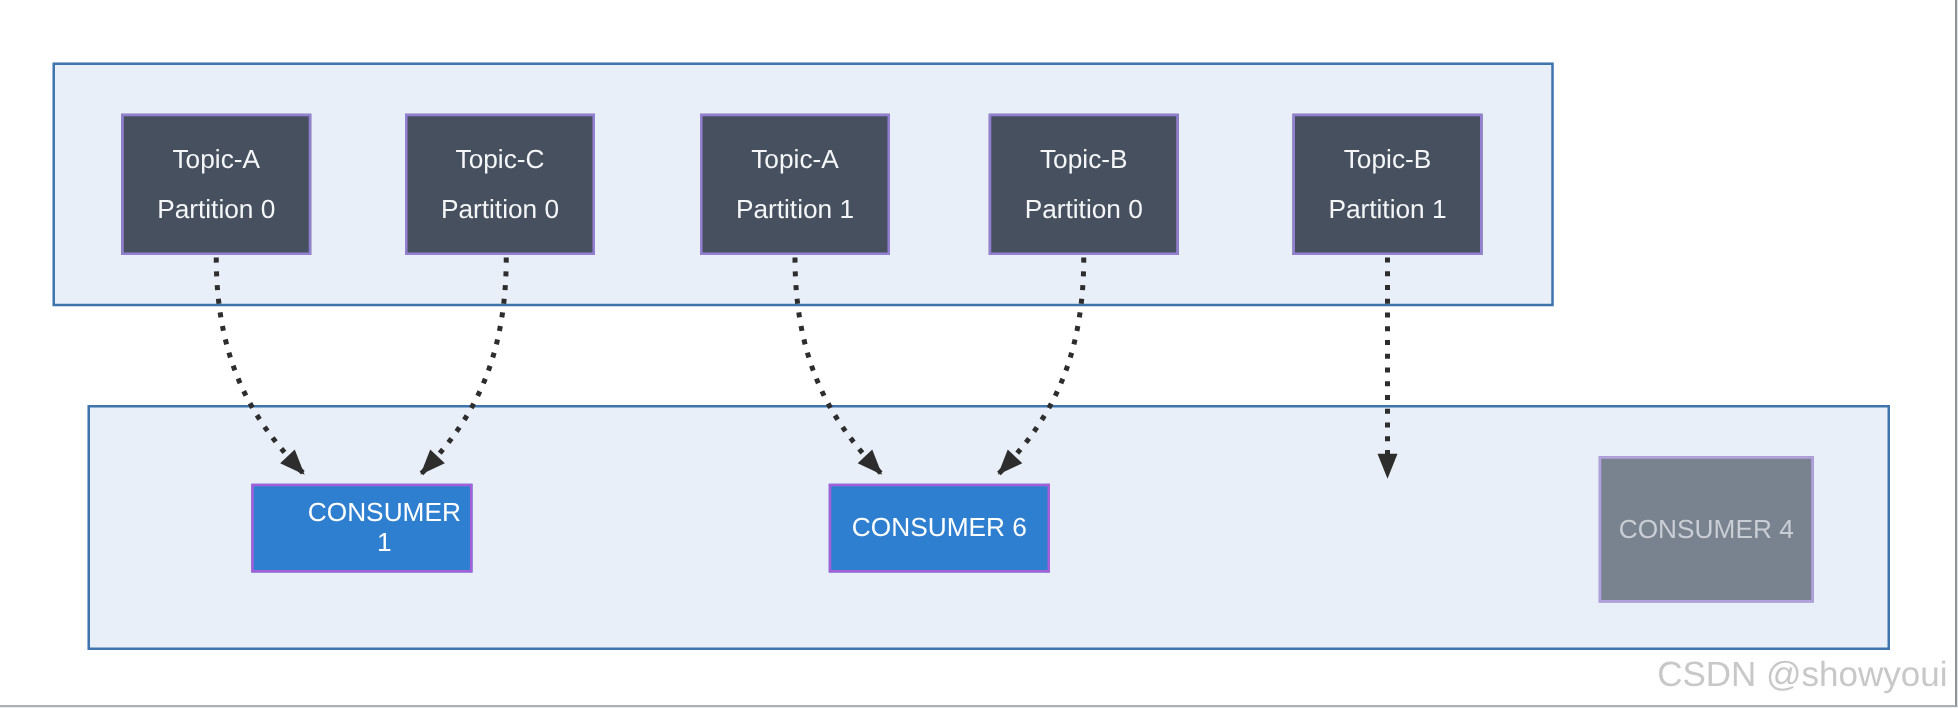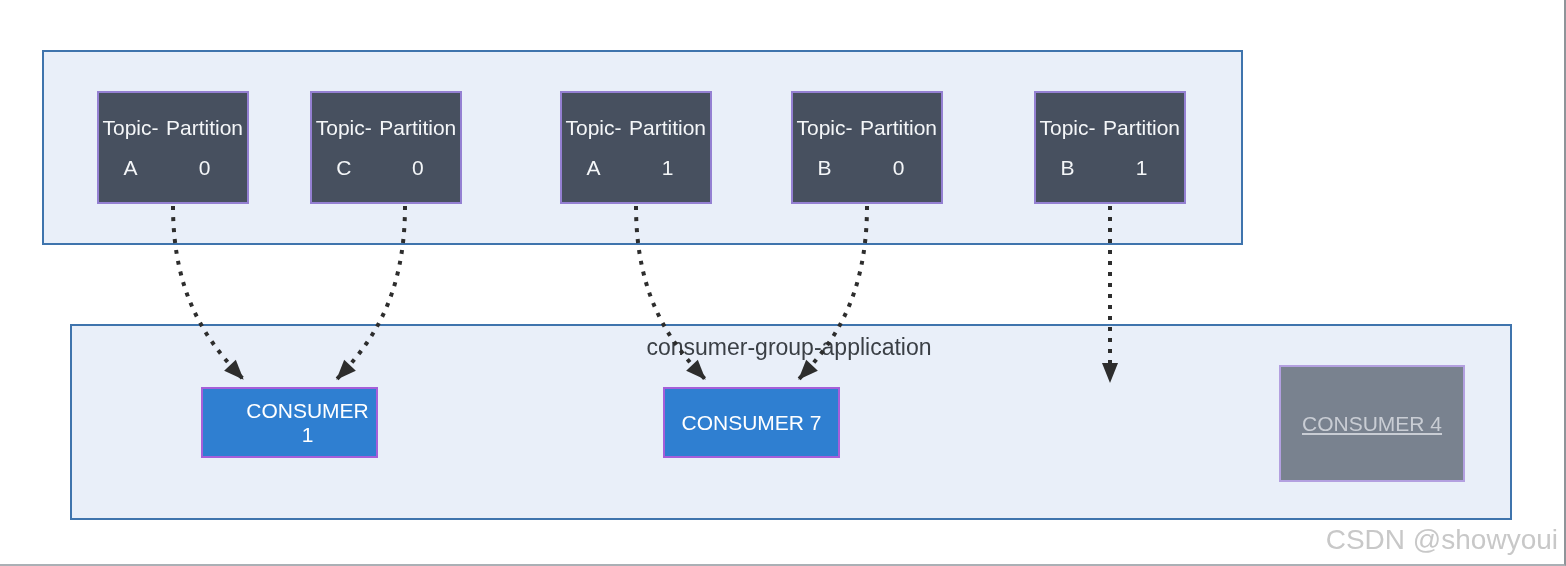--- a/index.html
+++ b/index.html
@@ -38,45 +38,44 @@
   .panel.topics{left:42px;top:50px;width:1201px;height:195px;}
   .panel.consumers{left:70px;top:324px;width:1442px;height:196px;}
   .partition{
     position:absolute;
     top:91px;width:152px;height:113px;
     background:var(--partition-fill);
     border:2px solid var(--partition-border);
     box-sizing:border-box;
     color:var(--partition-text);
     font-size:21px;line-height:40px;
-    display:flex;flex-direction:row;
+    display:flex;flex-direction:column;
     align-items:center;justify-content:center;
     text-align:center;
   }
-  .p0{left:97px;} .p1{left:310px;justify-content:space-between;} .p2{left:560px;} .p3{left:791px;} .p4{left:1034px;}
+  .p0{left:97px;} .p1{left:324px;} .p2{left:560px;} .p3{left:791px;} .p4{left:1034px;}
   .consumer{
     position:absolute;
     top:387px;width:177px;height:71px;
     background:var(--consumer-fill);
     border:2px solid var(--consumer-border);
     box-sizing:border-box;
     color:var(--consumer-text);
     font-size:21px;
     display:flex;flex-direction:column;
     align-items:center;justify-content:center;
     text-align:center;
   }
   .c0{left:201px;padding-left:36px;} .c1{left:663px;} .c2{left:1022px;}
   .consumer.inactive{
-    left:1279px;top:365px;width:186px;height:117px;
+    left:1279px;top:365px;width:172px;height:117px;
     background:var(--inactive-fill);
     border:2px solid var(--inactive-border);
     color:var(--inactive-text);
     line-height:42px;
-    text-decoration:underline;
   }
   .group-label{
     position:absolute;
     left:789px;top:334px;
     transform:translateX(-50%);
     color:var(--label-text);
     font-size:23px;
     white-space:nowrap;
     z-index:2;
   }
@@ -123,27 +122,26 @@
     <span>Topic-B</span>
     <span>Partition 0</span>
   </div>
   <div class="partition p4">
     <span>Topic-B</span>
     <span>Partition 1</span>
   </div>
 
   <div class="panel consumers"></div>
 
-  <div class="group-label">consumer-group-application</div>
 
   <div class="consumer c0">
     <span>CONSUMER 1</span>
   </div>
   <div class="consumer c1">
-    <span>CONSUMER 7</span>
+    <span>CONSUMER 6</span>
   </div>
   <div class="consumer inactive">
     <span>CONSUMER 4</span>
   </div>
 
   <svg class="arrows" viewBox="0 0 1566 566" xmlns="http://www.w3.org/2000/svg">
     <defs>
       <marker id="arrowhead" viewBox="0 0 22 18" refX="20" refY="9" markerWidth="22" markerHeight="18" markerUnits="userSpaceOnUse" orient="auto">
         <path d="M1,1 L21,9 L1,17 Z" fill="#2d2d2d"></path>
       </marker>

